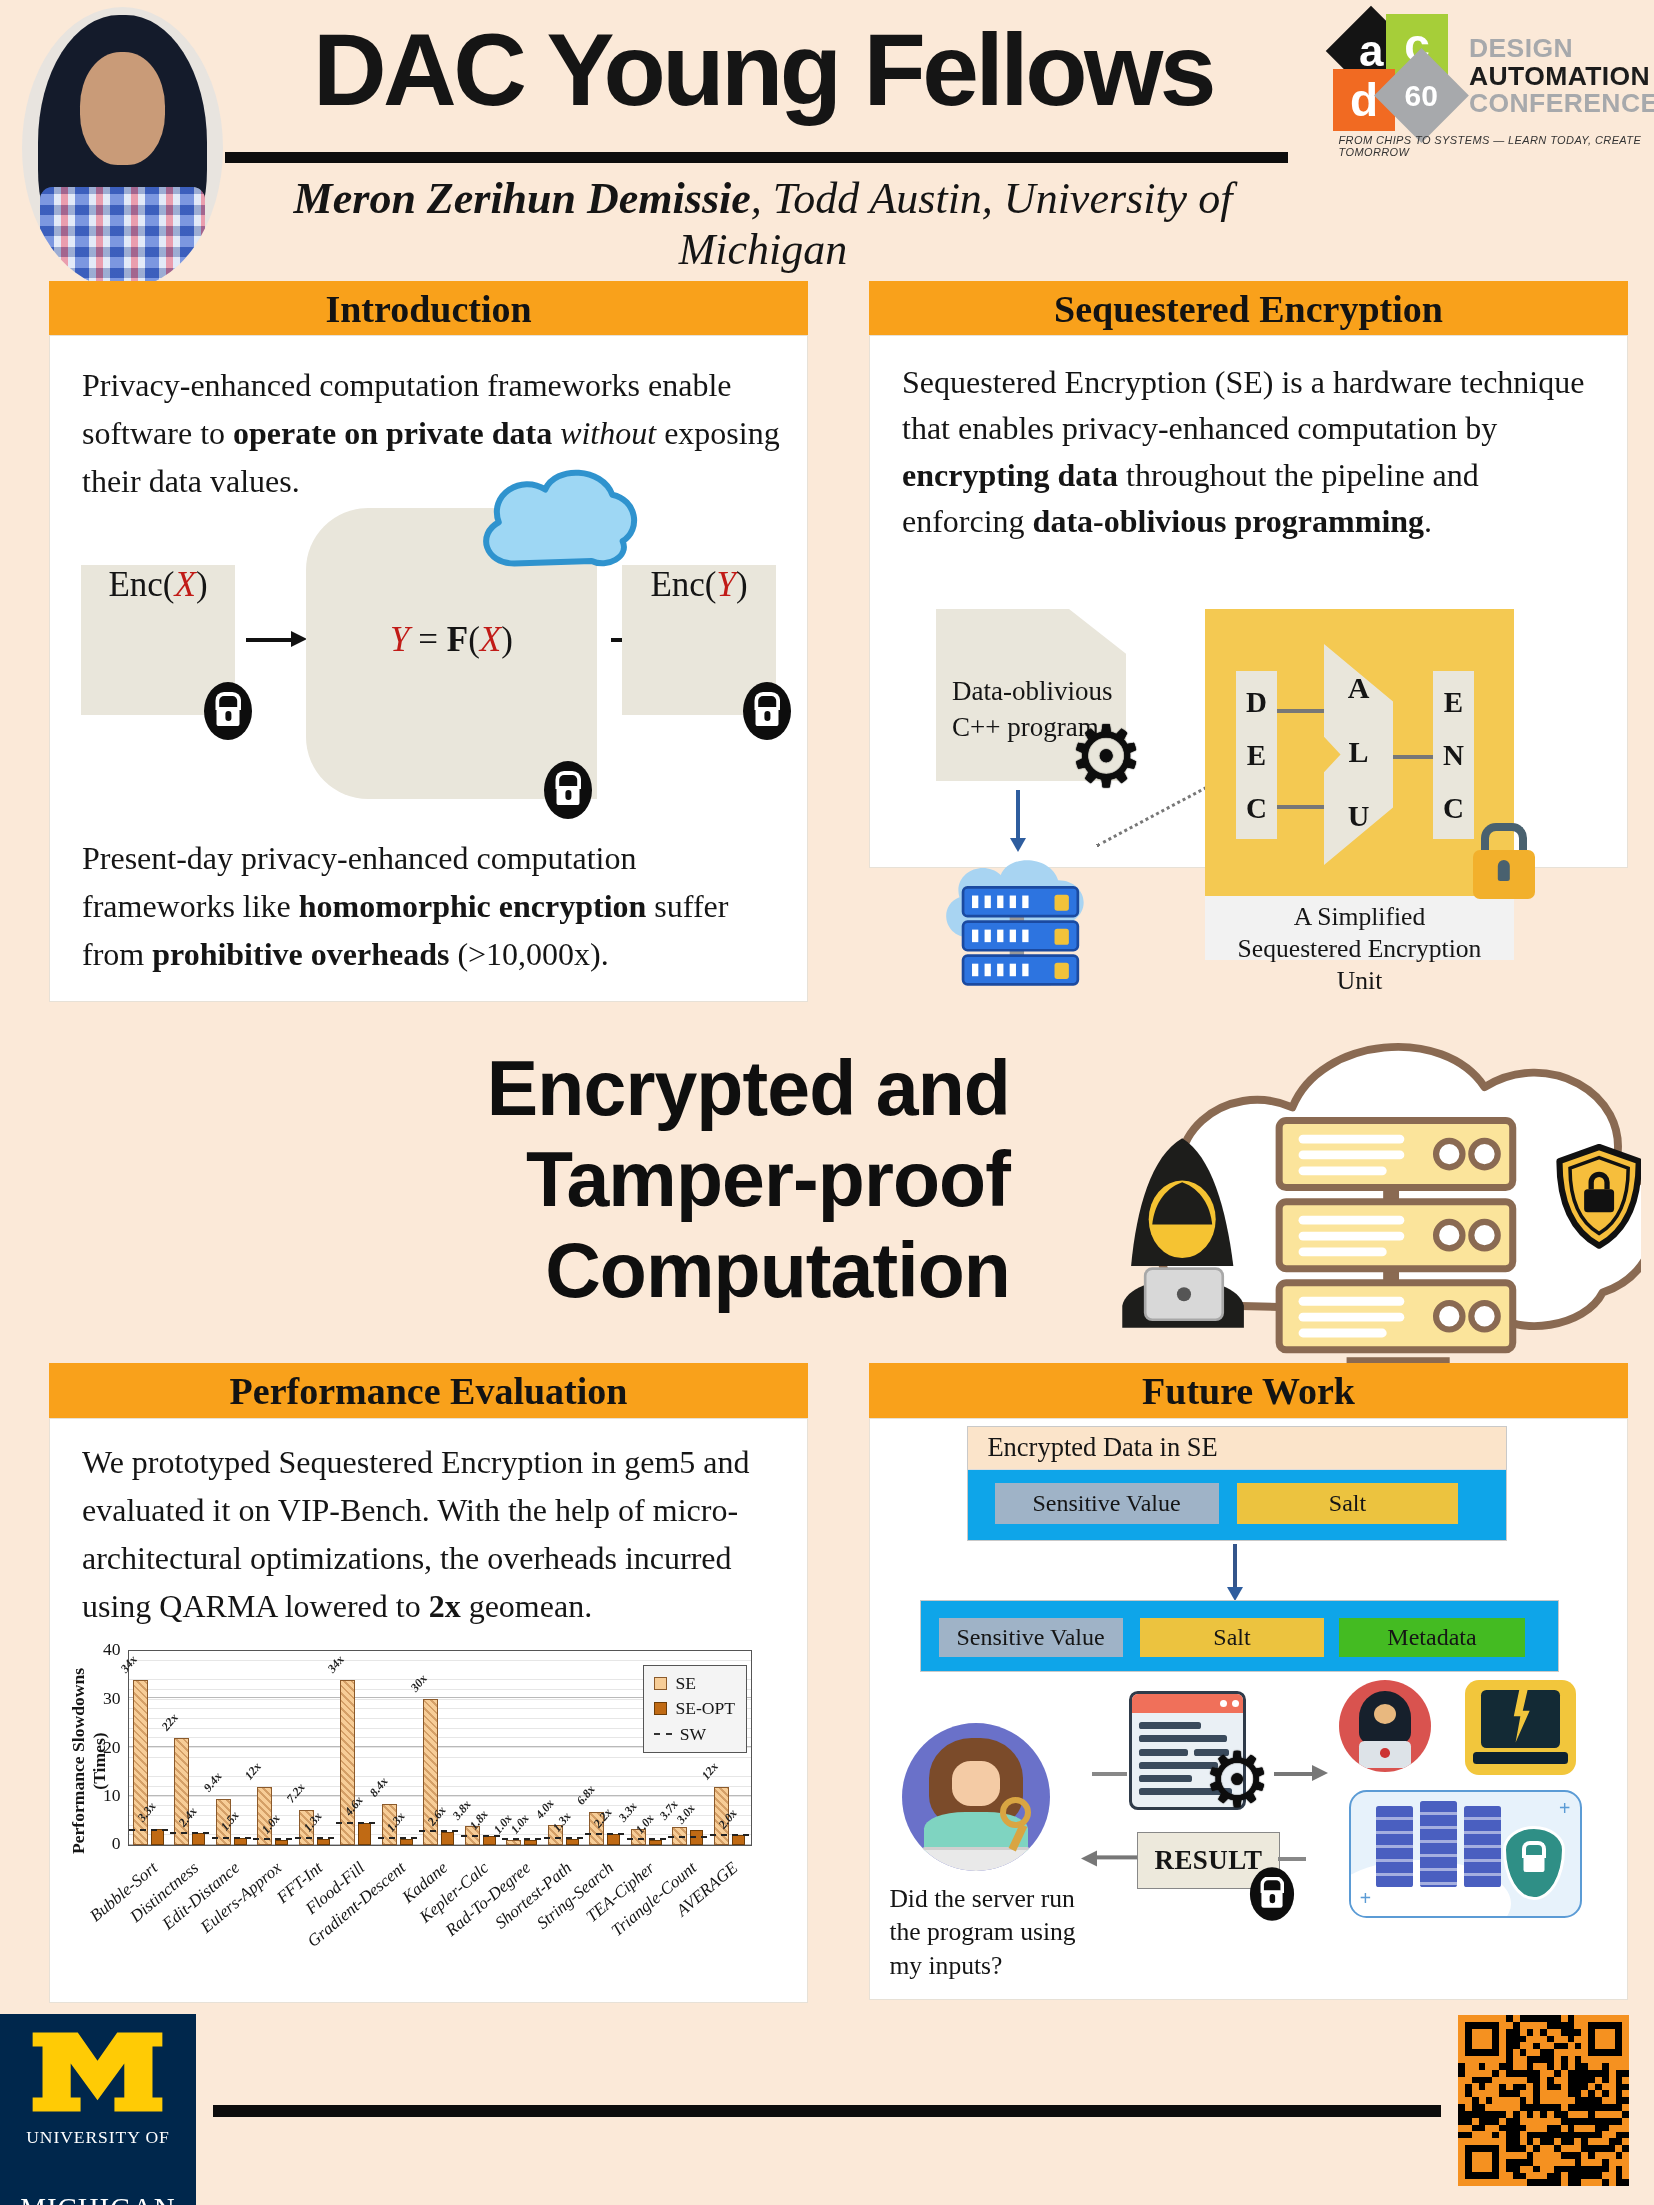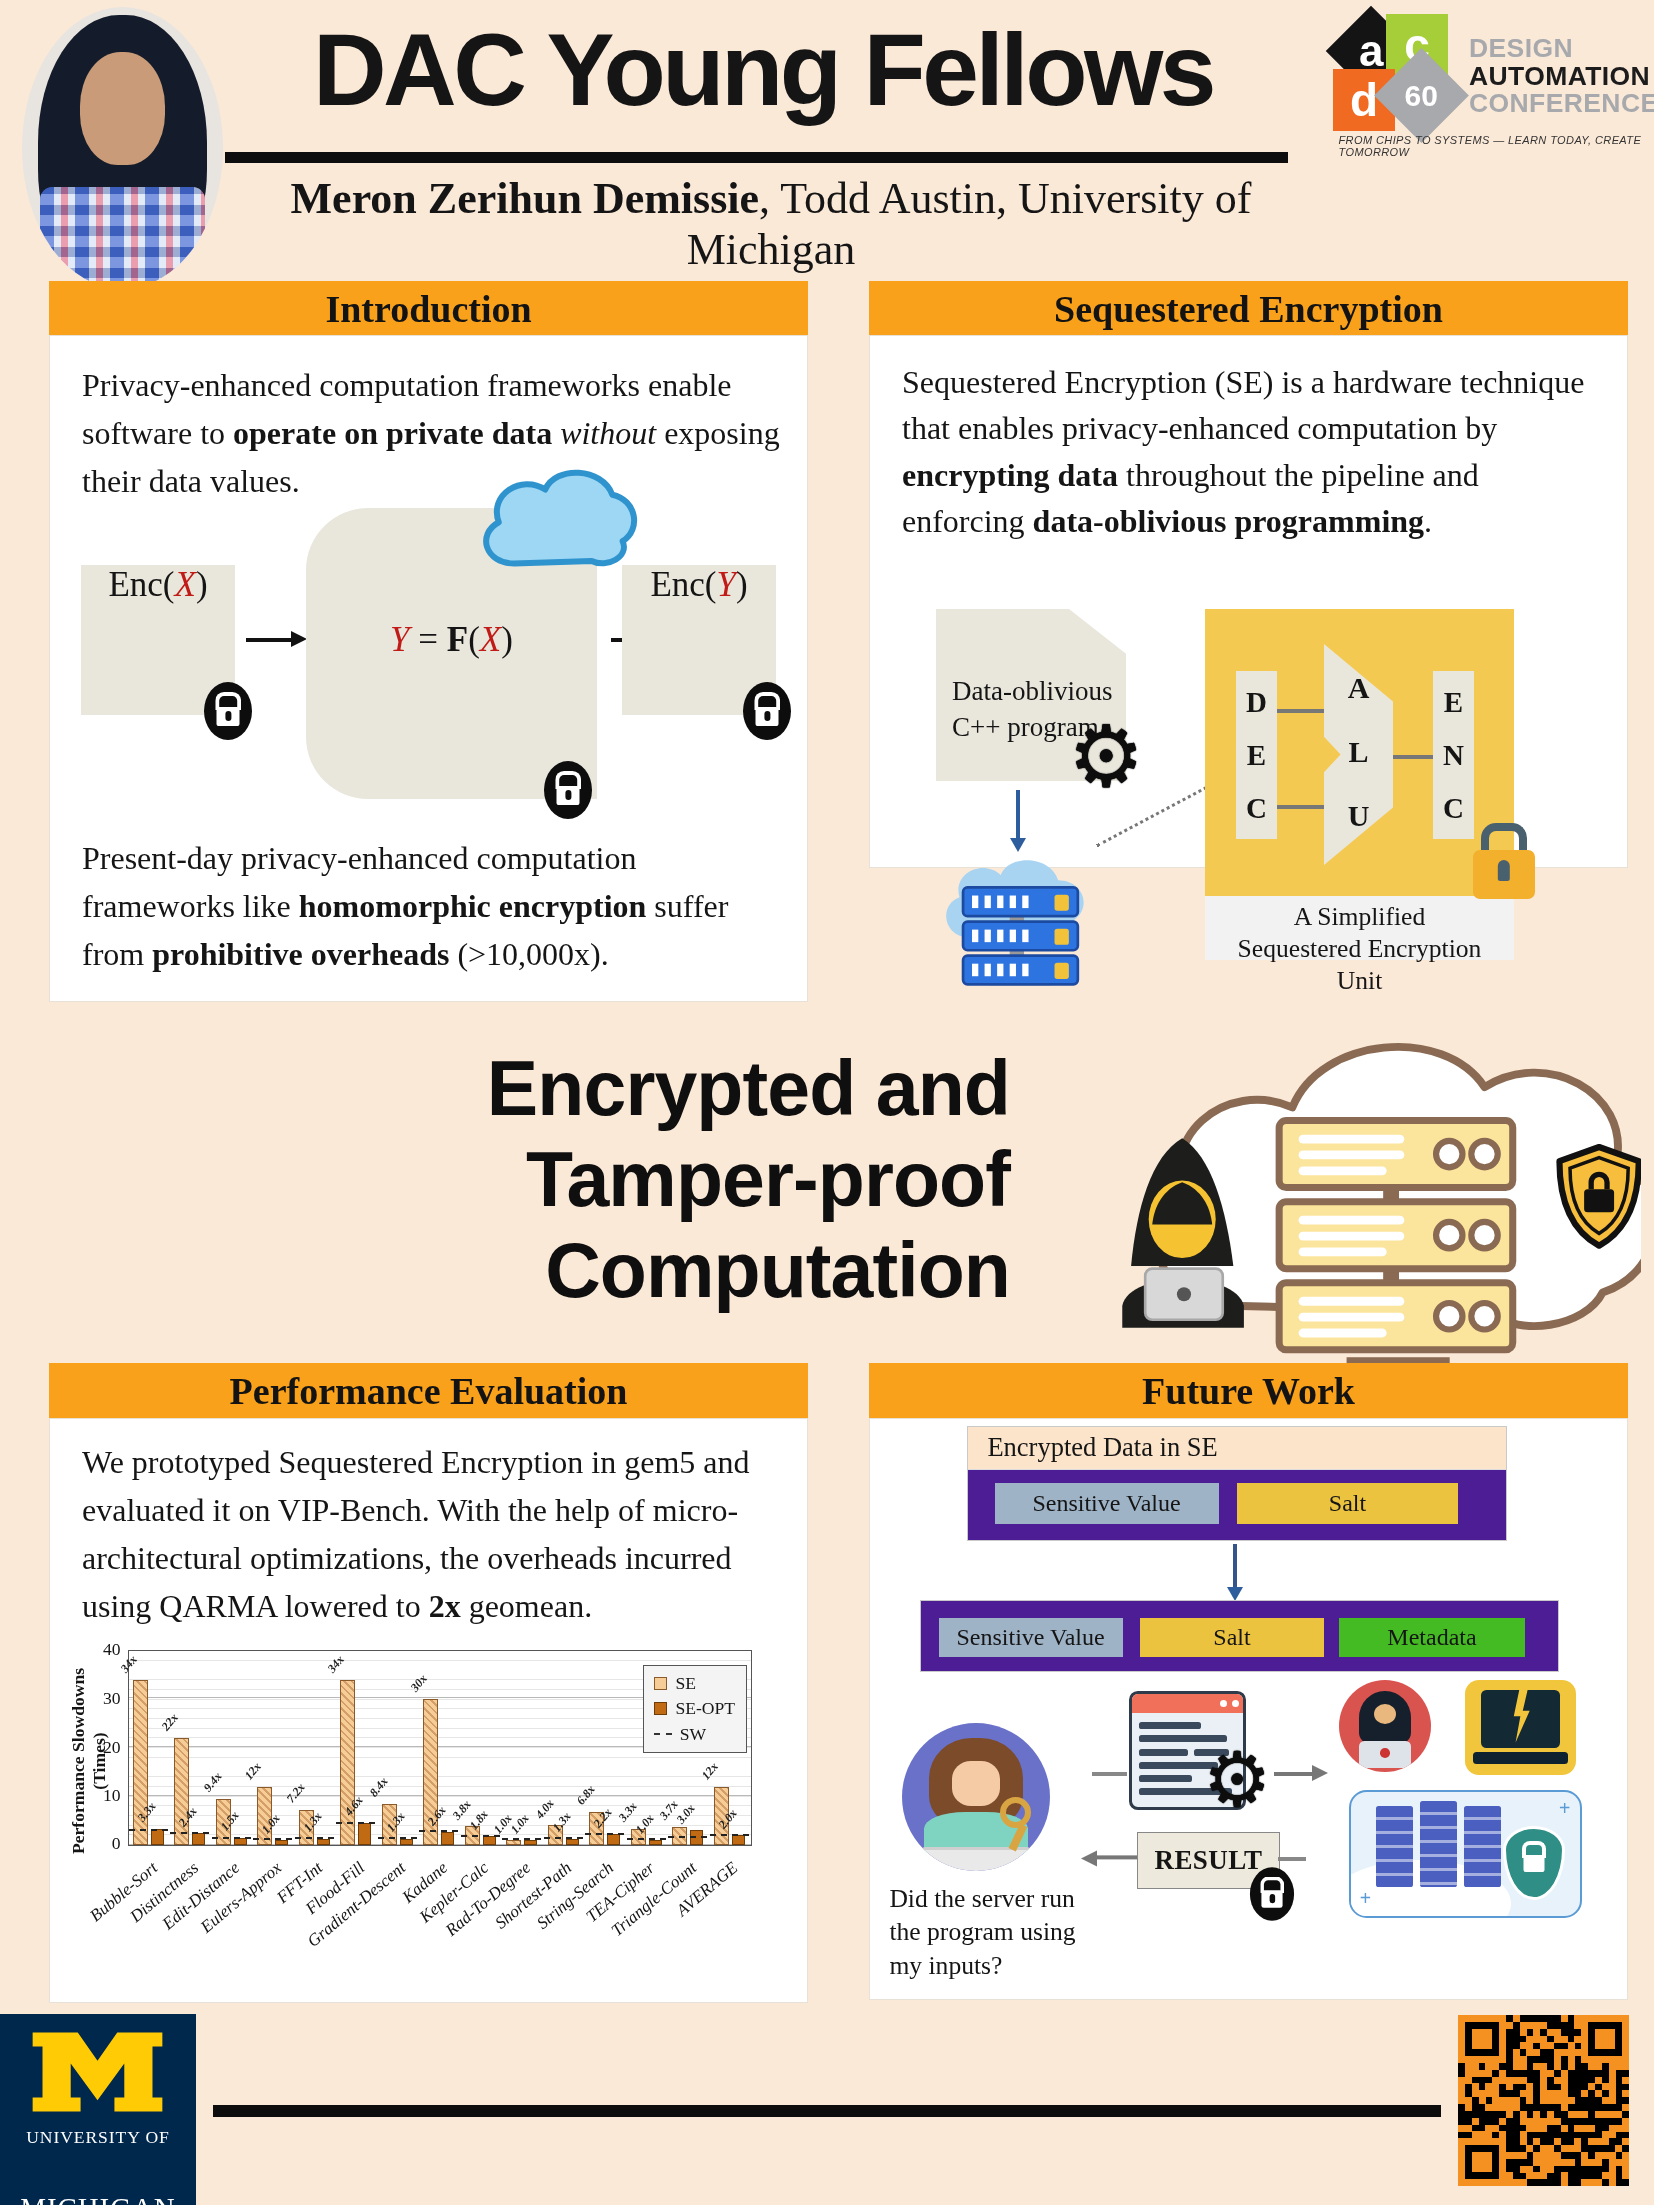--- a/index.html
+++ b/index.html
@@ -85,21 +85,21 @@
   .lrow{display:flex;align-items:center;gap:8px;}
   .swatch-bar{width:13.2px;height:13.2px;box-sizing:border-box;}
   .swatch-se{background:#F7CD97;border:1.3px solid #8B5A2B;}
   .swatch-seopt{background:#C06A14;border:1.3px solid #6E3C06;}
   .swatch-sw{width:17.6px;height:0;border-top:2.6px dashed #333;}
   .ylab{position:absolute;width:229px;text-align:center;transform:rotate(-90deg);
     font-weight:bold;font-size:17.6px;}
 
   
   .chip{position:absolute;display:flex;align-items:center;justify-content:center;font-size:24px;}
-  .graybox{background:#4c1d95;border:1.8px solid #C9C9C9;box-sizing:border-box;}
+  .graybox{background:#0ea5e9;border:1.8px solid #C9C9C9;box-sizing:border-box;}
 
   
   .umblock{background:#00274C;color:#fff;text-align:center;}
   #qr{position:absolute;background:#000;overflow:hidden;}
 </style>
 </head>
 <body>
 
 <div class="poster">
 
@@ -130,21 +130,21 @@
     <div class="abs sans dac-text" style="left:157px;top:26.5px;">
       <div style="color:#A7A9AC;">DESIGN</div>
       <div style="color:#1c1c1c;">AUTOMATION</div>
       <div style="color:#A7A9AC;">CONFERENCE</div>
     </div>
     <div class="abs sans" style="left:26.5px;top:125px;width:307px;font-size:11px;font-style:italic;color:#333;letter-spacing:0.4px;">FROM CHIPS TO SYSTEMS — LEARN TODAY, CREATE TOMORROW</div>
   </div>
 
   <div class="abs rule" style="left:225px;top:152px;width:1063px;height:10.6px;"></div>
 
-  <div class="abs authors" style="left:246px;top:173px;width:1050px;">
+  <div class="abs authors" style="left:238px;top:173px;width:1050px;font-style:italic;">
     <b>Meron Zerihun Demissie</b><span>,  Todd Austin, University of Michigan</span>
   </div>
 
   <div class="abs orangebar" style="left:49px;top:281px;width:759px;height:55px;">
     <span>Introduction</span>
   </div>
   <div class="abs panel" style="left:49px;top:335px;width:759px;height:667px;">
     <div class="abs bodytext" style="left:32px;top:25px;width:699px;">
       <span>Privacy-enhanced computation frameworks enable software to </span><b>operate on private data</b><i> without</i><span> exposing their data values.</span>
     </div>

